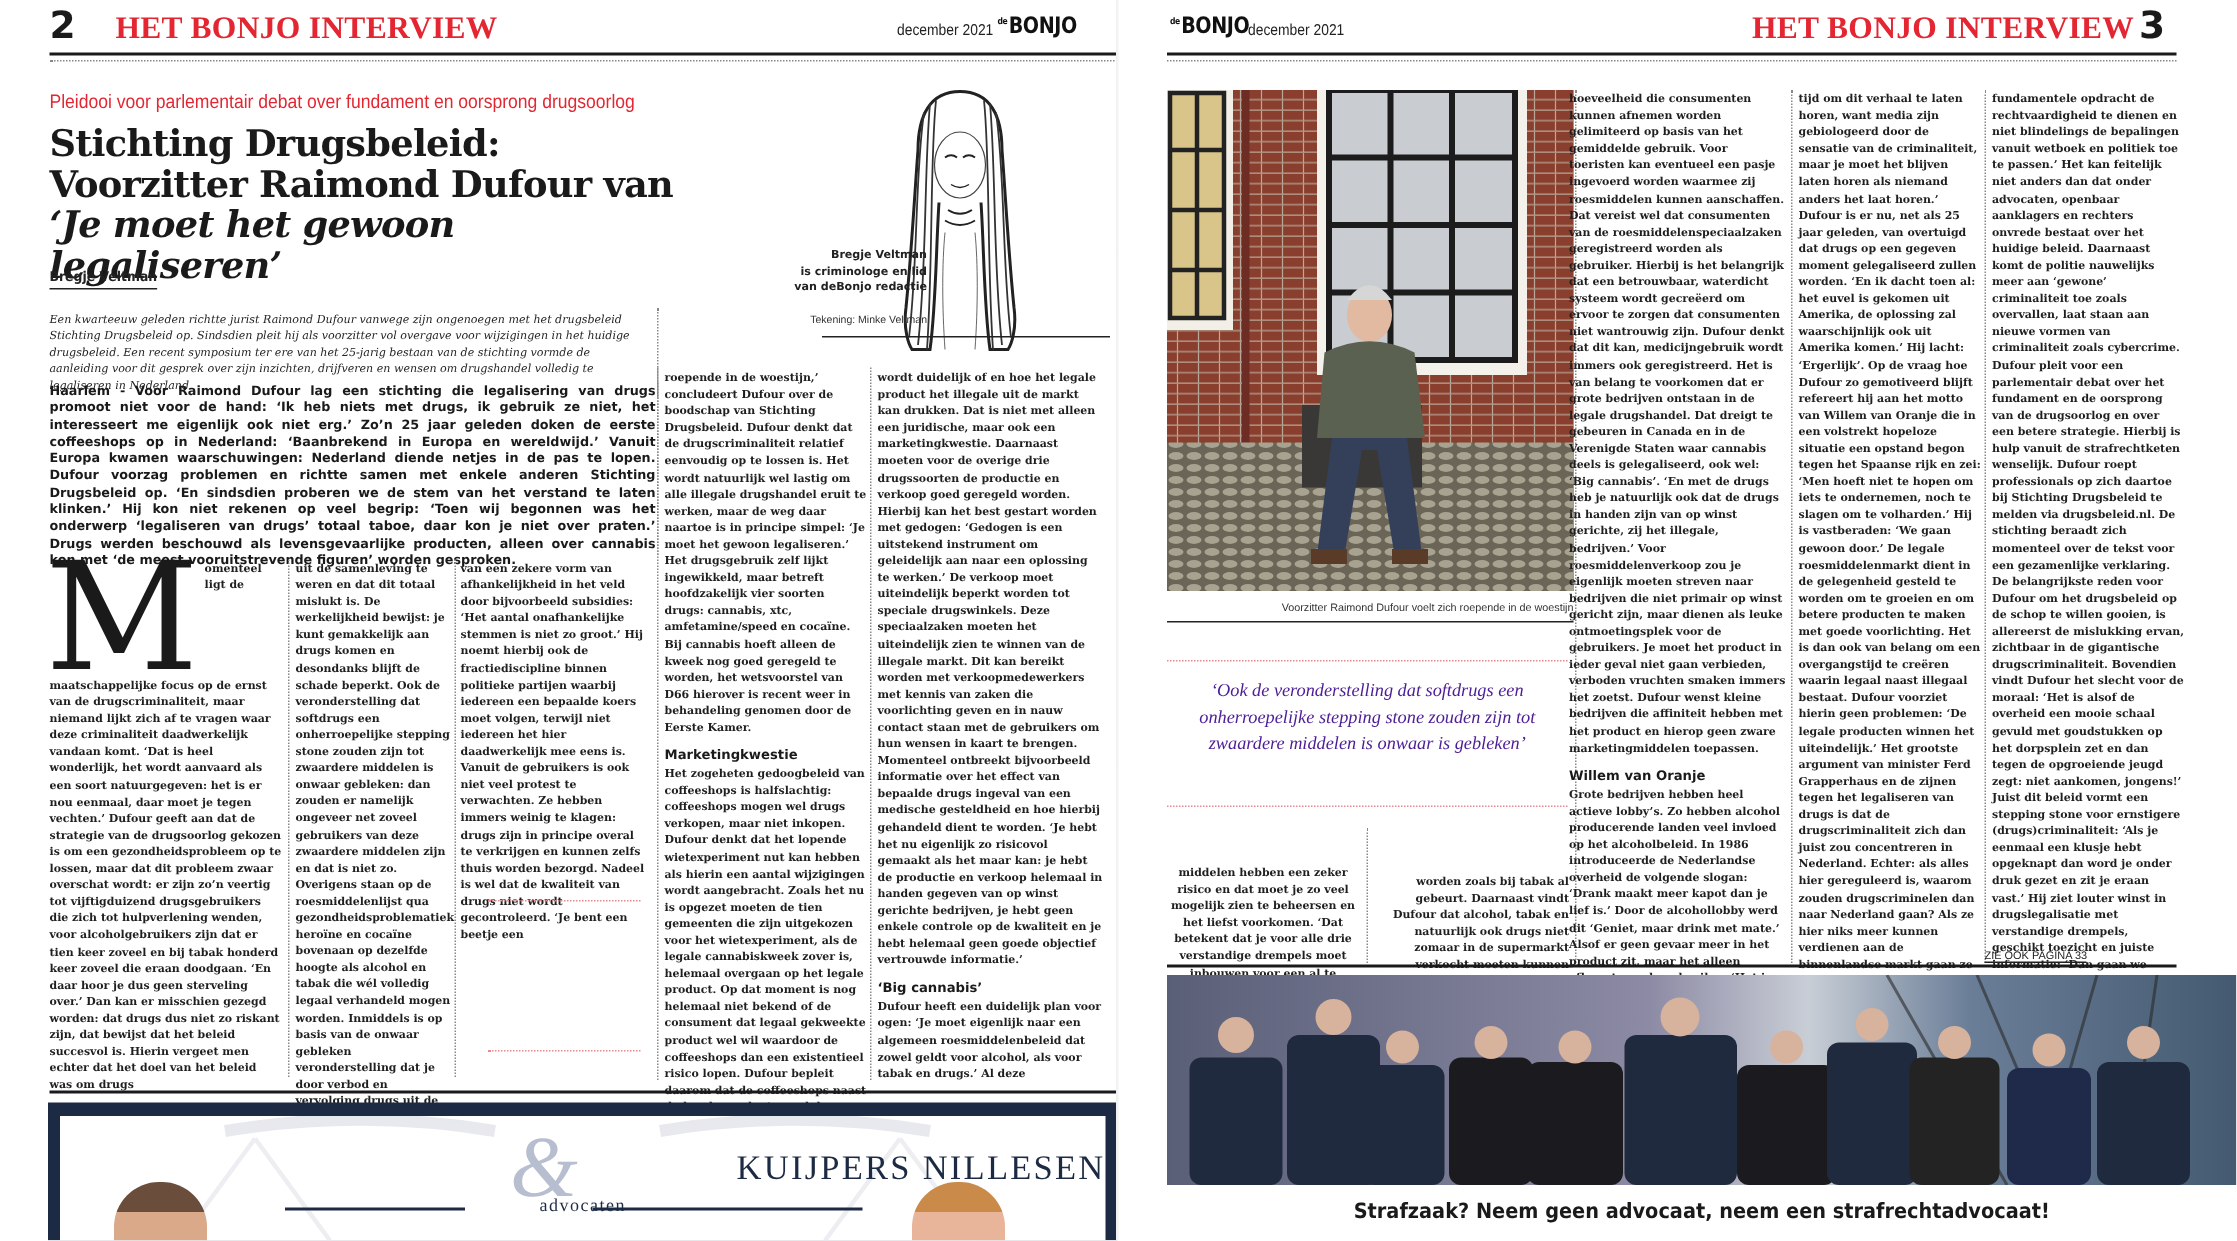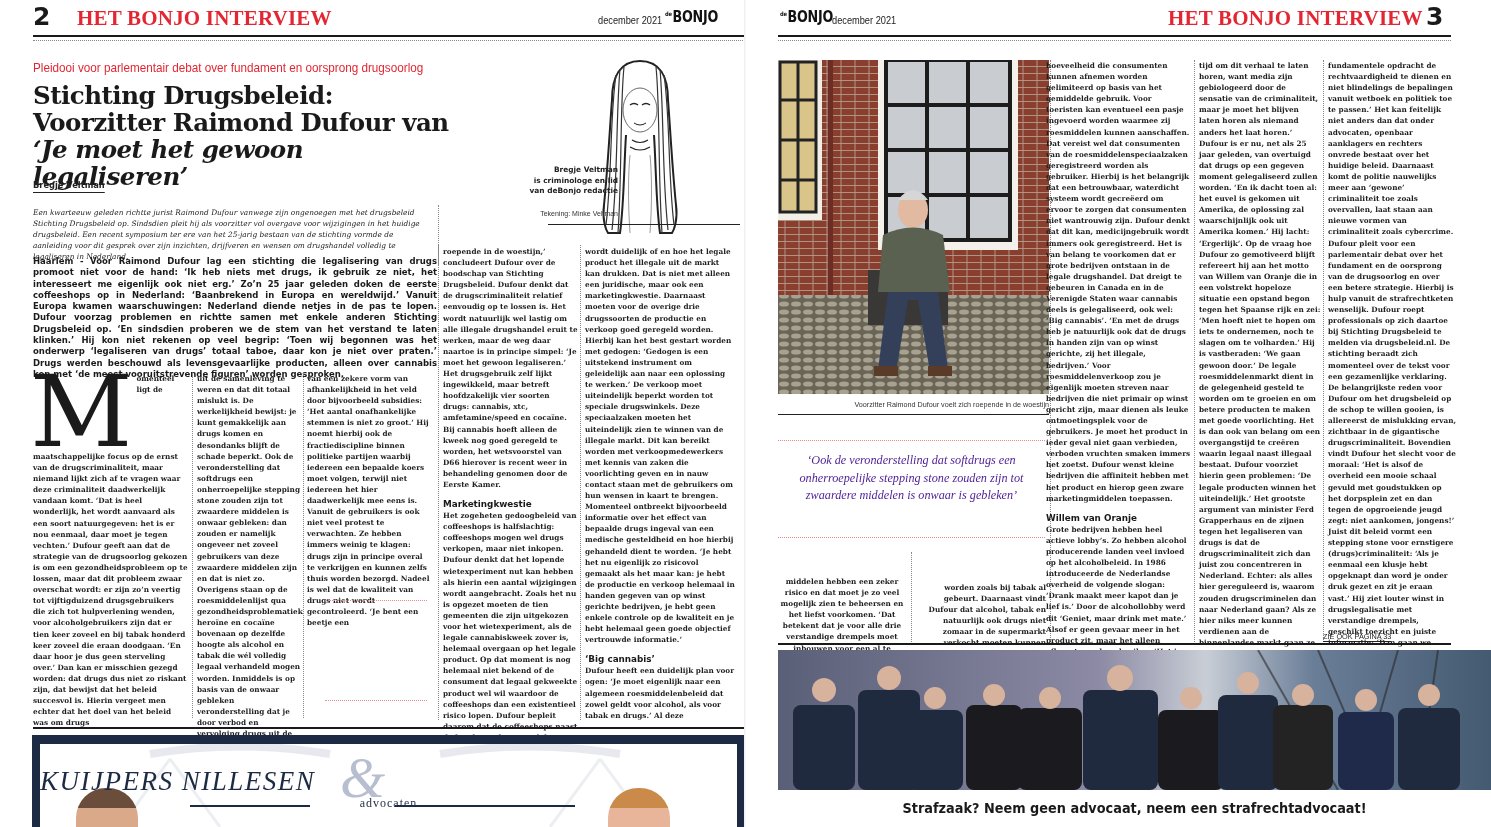--- a/index.html
+++ b/index.html
@@ -36,21 +36,21 @@
   .col { position: absolute; font-family: "DejaVu Serif", serif; font-size: 7.3px; line-height: 11.1px; color: #1f1f1f; }
   .col p { margin: 0; font-weight: bold; }
   .col .sub { font-family: "DejaVu Sans", sans-serif; font-weight: bold; font-size: 8.8px; line-height: 12px; margin-top: 8px; color: #1a1a1a; }
   .dropcap { float: left; font-family: "DejaVu Serif", serif; font-size: 100px; line-height: 78px; height: 78px; margin: 0 4px 0 -3px; color: #1a1a1a; }
 
   .pull { position: absolute; font-family: Liberation Serif, serif; font-style: italic; color: #4c1d95; text-align: center; }
   .pull-line { position: absolute; height: 0; border-top: 1px dotted #e58a91; }
 
   .ad-left { position: absolute; left: 32px; top: 735px; width: 713px; height: 92px; background: #1c2a43; }
   .ad-left-inner { position: absolute; left: 8px; top: 9px; right: 8px; bottom: 0; background: #fff; overflow: hidden; }
-  .kn-title { position: absolute; left: 0; right: 0; top: 22px; text-align: left; font-family: "Liberation Serif", serif; font-size: 27px; color: #1c2a43; letter-spacing: 1.5px; font-style: italic; }
+  .kn-title { position: absolute; left: 0; right: 0; top: 22px; text-align: right; font-family: "Liberation Serif", serif; font-size: 23px; color: #1c2a43; letter-spacing: 1.5px; }
   .kn-amp { position: absolute; left: 300px; top: 0px; font-family: "Liberation Serif", serif; font-style: italic; font-size: 58px; color: #9aa3bd; opacity: 0.7; }
   .kn-sub { position: absolute; left: 0; right: 0; top: 52px; text-align: center; font-family: "Liberation Serif", serif; font-size: 12px; color: #1c2a43; letter-spacing: 1px; }
   .kn-sub-line { position: absolute; top: 61px; height: 2px; background: #1c2a43; }
   .face { position: absolute; width: 62px; height: 80px; border-radius: 30px 30px 10px 10px; }
 
   .photo { position: absolute; left: 32px; top: 60px; width: 271px; height: 334px; overflow: hidden; background: #7b3a2c; }
   .photo-cap { position: absolute; left: 32px; top: 400px; width: 271px; text-align: right; font-family: "Liberation Sans", sans-serif; font-size: 7.2px; color: #333; }
   .photo-rule { position: absolute; left: 32px; top: 414px; width: 271px; height: 1px; background: #222; }
 
   .ad-right { position: absolute; left: 32px; top: 650px; width: 713px; height: 140px; overflow: hidden; background: #4a5365; }

